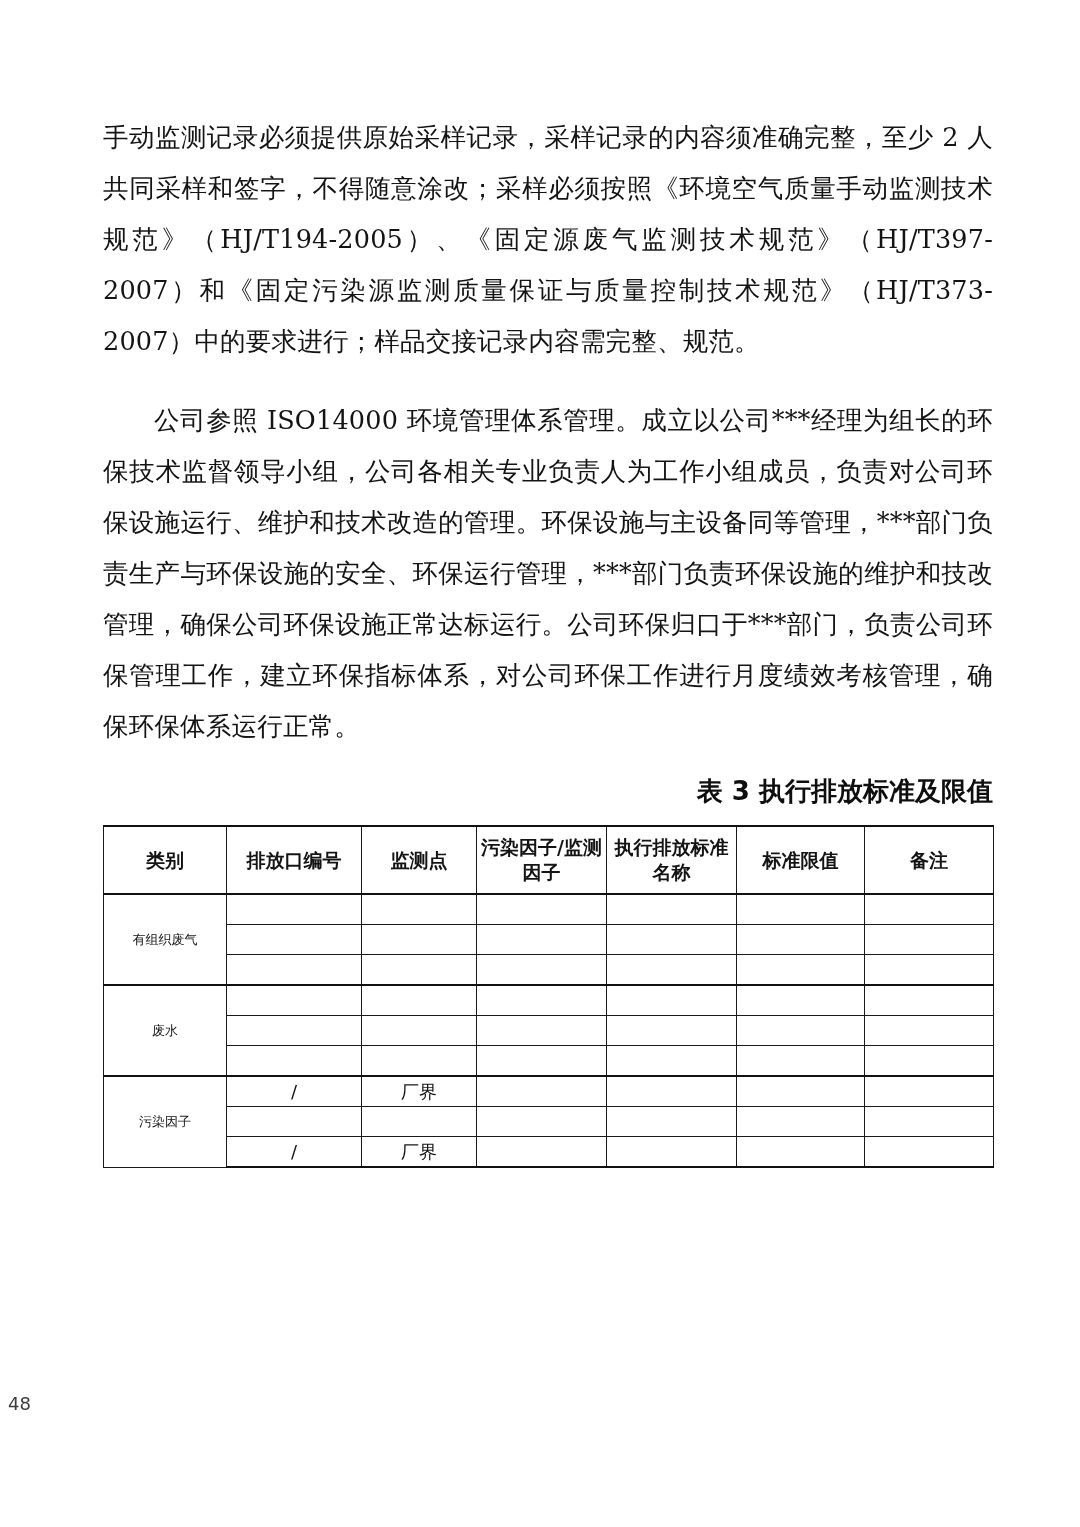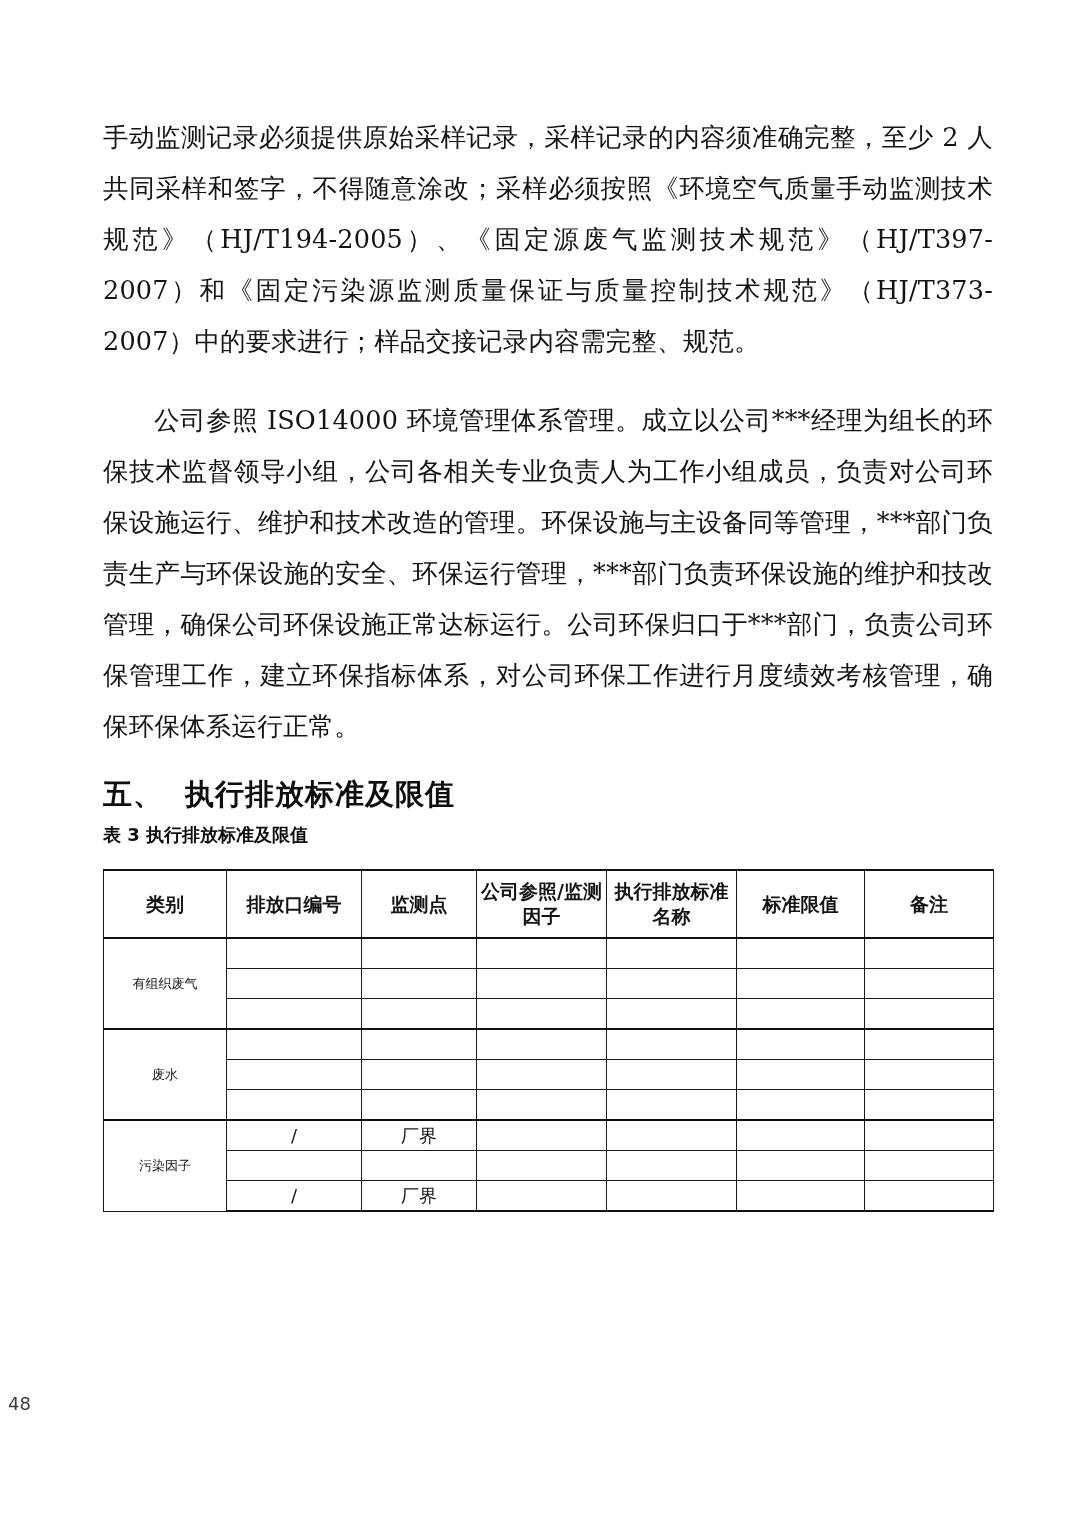--- a/index.html
+++ b/index.html
@@ -62,23 +62,23 @@
     letter-spacing: 1px;
     color: #0e0e0e;
     font-family: "DejaVu Sans", "Liberation Sans", sans-serif;
   }
   .section-heading .num {
     margin-right: 22px;
   }
 
   
   .table-caption {
-    font-size: 18px;
+    font-size: 26px;
     font-weight: bold;
-    text-align: left;
+    text-align: right;
     line-height: 30px;
     margin: 0;
     padding-top: 4px;
     color: #0e0e0e;
     font-family: "DejaVu Sans", "Liberation Sans", sans-serif;
   }
 
   
   .emission-table {
     border-collapse: collapse;
@@ -153,42 +153,39 @@
 
     <div class="gap-sm"></div>
 
 
     <div class="gap-sm"></div>
 
     <p class="para indent">公司参照 ISO14000 环境管理体系管理。成立以公司***经理为组长的环保技术监督领导小组，公司各相关专业负责人为工作小组成员，负责对公司环保设施运行、维护和技术改造的管理。环保设施与主设备同等管理，***部门负责生产与环保设施的安全、环保运行管理，***部门负责环保设施的维护和技改管理，确保公司环保设施正常达标运行。公司环保归口于***部门，负责公司环保管理工作，建立环保指标体系，对公司环保工作进行月度绩效考核管理，确保环保体系运行正常。</p>
 
     <div class="gap-md"></div>
 
-    <h2 class="section-heading">
-      <span class="num">五、</span><span>执行排放标准及限值</span>
-    </h2>
 
     <p class="table-caption">表 3 执行排放标准及限值</p>
 
     <table class="emission-table">
       <colgroup>
         <col class="c-category">
         <col class="c-outlet">
         <col class="c-point">
         <col class="c-factor">
         <col class="c-standard">
         <col class="c-limit">
         <col class="c-remark">
       </colgroup>
       <thead>
         <tr>
           <th>类别</th>
           <th>排放口编号</th>
           <th>监测点</th>
-          <th>公司参照/监测因子</th>
+          <th>污染因子/监测因子</th>
           <th>执行排放标准名称</th>
           <th>标准限值</th>
           <th>备注</th>
         </tr>
       </thead>
       <tbody>
 
         <tr class="group-start">
           <td class="category-cell" rowspan="3">有组织废气</td>
           <td></td>

